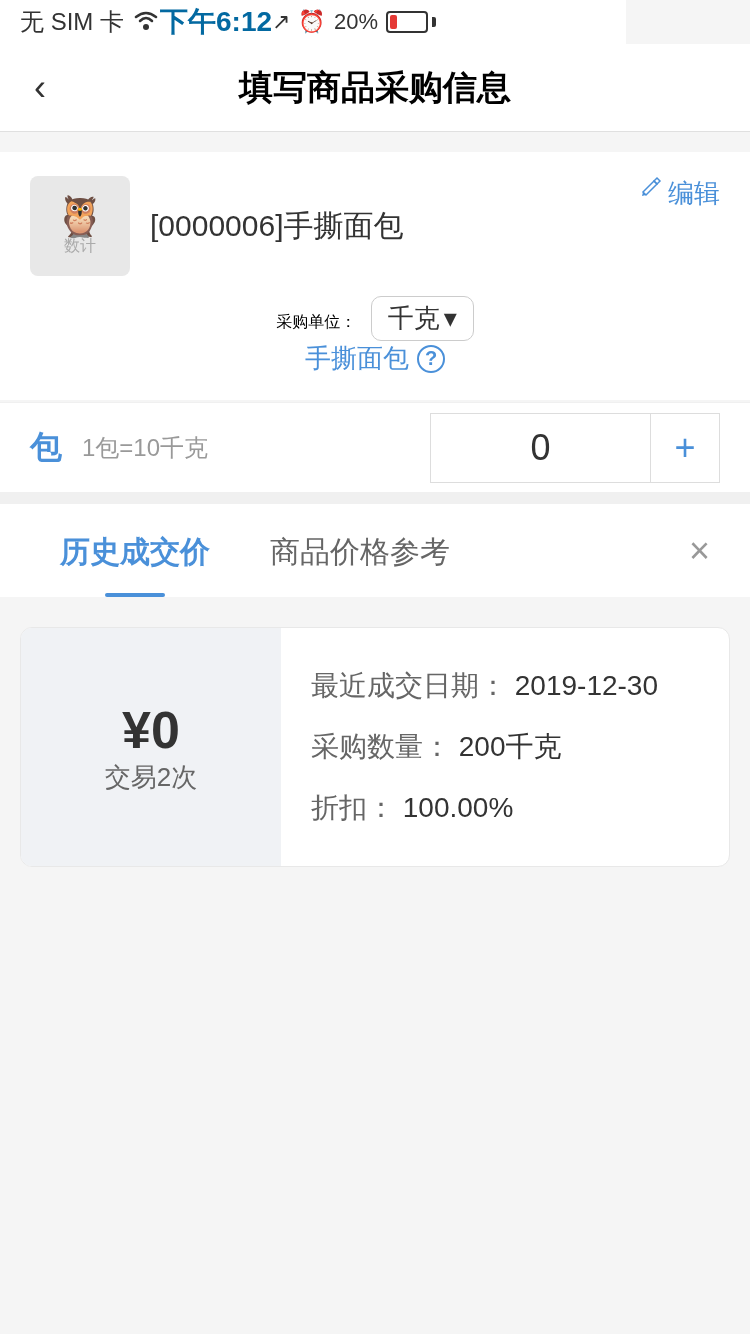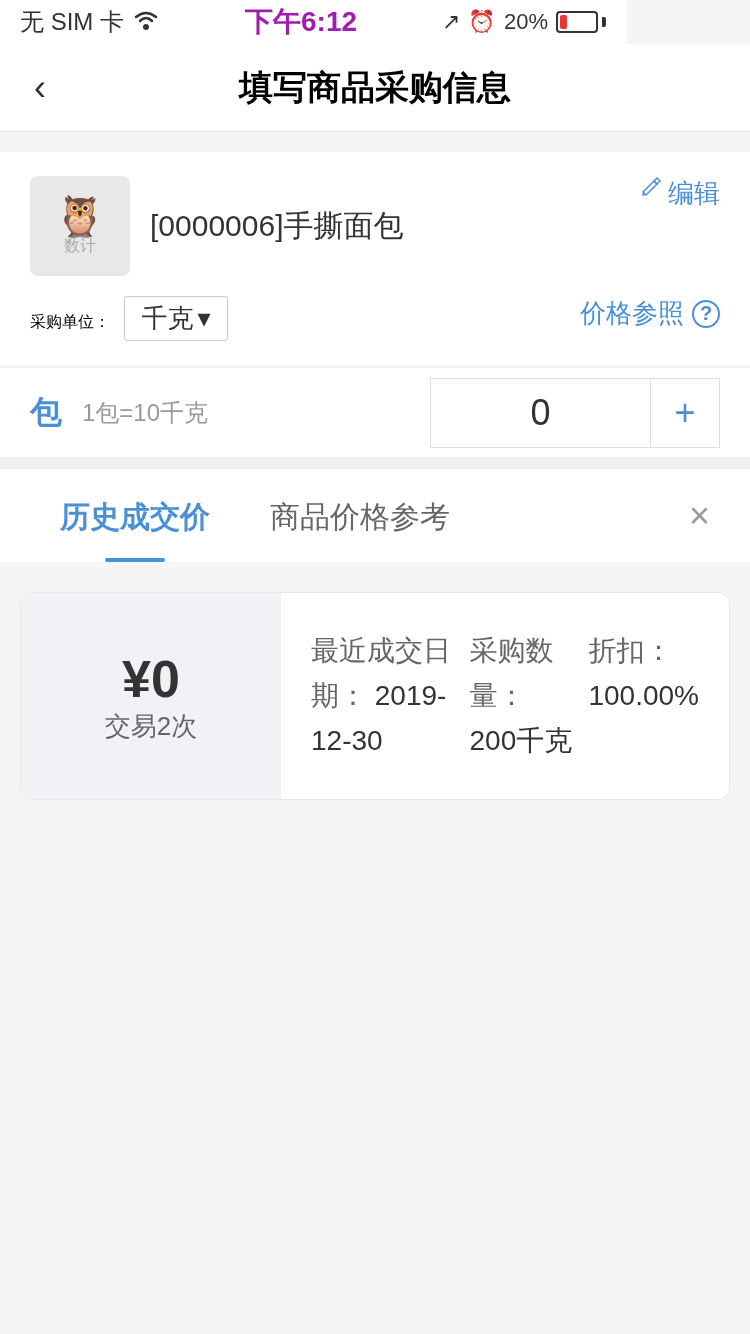--- a/index.html
+++ b/index.html
@@ -12,36 +12,35 @@
       overflow-x: hidden;
     }
 
     
     .status-bar {
       width: 626px;
       height: 44px;
       background: #fff;
       display: flex;
       align-items: center;
-      justify-content: space-between;
       padding: 0 20px;
       font-size: 26px;
       font-weight: 500;
     }
     .status-left {
       display: flex;
       align-items: center;
       gap: 8px;
       font-size: 24px;
       color: #333;
     }
     .status-center {
       font-size: 28px;
       font-weight: 600;
-      color: #a21caf;
+      color: #0369a1;
     }
     .status-right {
       display: flex;
       align-items: center;
       gap: 8px;
       font-size: 22px;
       color: #333;
     }
     .battery-icon {
       display: inline-flex;
@@ -138,30 +137,31 @@
     .edit-btn {
       color: #4a90d9;
       font-size: 26px;
       display: flex;
       align-items: flex-start;
       gap: 6px;
       cursor: pointer;
     }
     .product-unit-row {
       display: flex;
-      align-items: flex-start;
+      align-items: center;
       justify-content: space-between;
       margin-top: 16px;
+      flex-direction: column;
     }
     .unit-select {
       display: inline-flex;
       align-items: center;
       gap: 4px;
       border: 1px solid #ccc;
-      border-radius: 3px;
+      border-radius: 10px;
       padding: 4px 16px;
       font-size: 26px;
       color: #333;
       margin-left: 10px;
       cursor: pointer;
     }
     .price-ref {
       color: #4a90d9;
       font-size: 26px;
       display: flex;
@@ -314,21 +314,21 @@
       color: #333;
     }
     .history-trades {
       font-size: 26px;
       color: #666;
     }
     .history-right {
       flex: 1;
       padding: 36px 30px;
       display: flex;
-      flex-direction: row;
+      flex-direction: column;
       justify-content: center;
       gap: 16px;
     }
     .history-detail-row {
       font-size: 28px;
       color: #333;
       line-height: 1.6;
     }
     .history-detail-label {
       color: #666;
@@ -388,21 +388,21 @@
   </div>
   <div class="product-unit-row">
     <div>
       <span>采购单位：</span>
       <span class="unit-select">
         <span>千克</span>
         <span>▾</span>
       </span>
     </div>
     <div class="price-ref">
-      <span>价格参照</span>
+      <span>手撕面包</span>
       <div class="help-circle">?</div>
     </div>
   </div>
 </div>
 
 <div class="quantity-section">
   <div class="quantity-left">
     <span class="unit-badge">包</span>
     <span class="unit-conversion">1包=10千克</span>
   </div>

